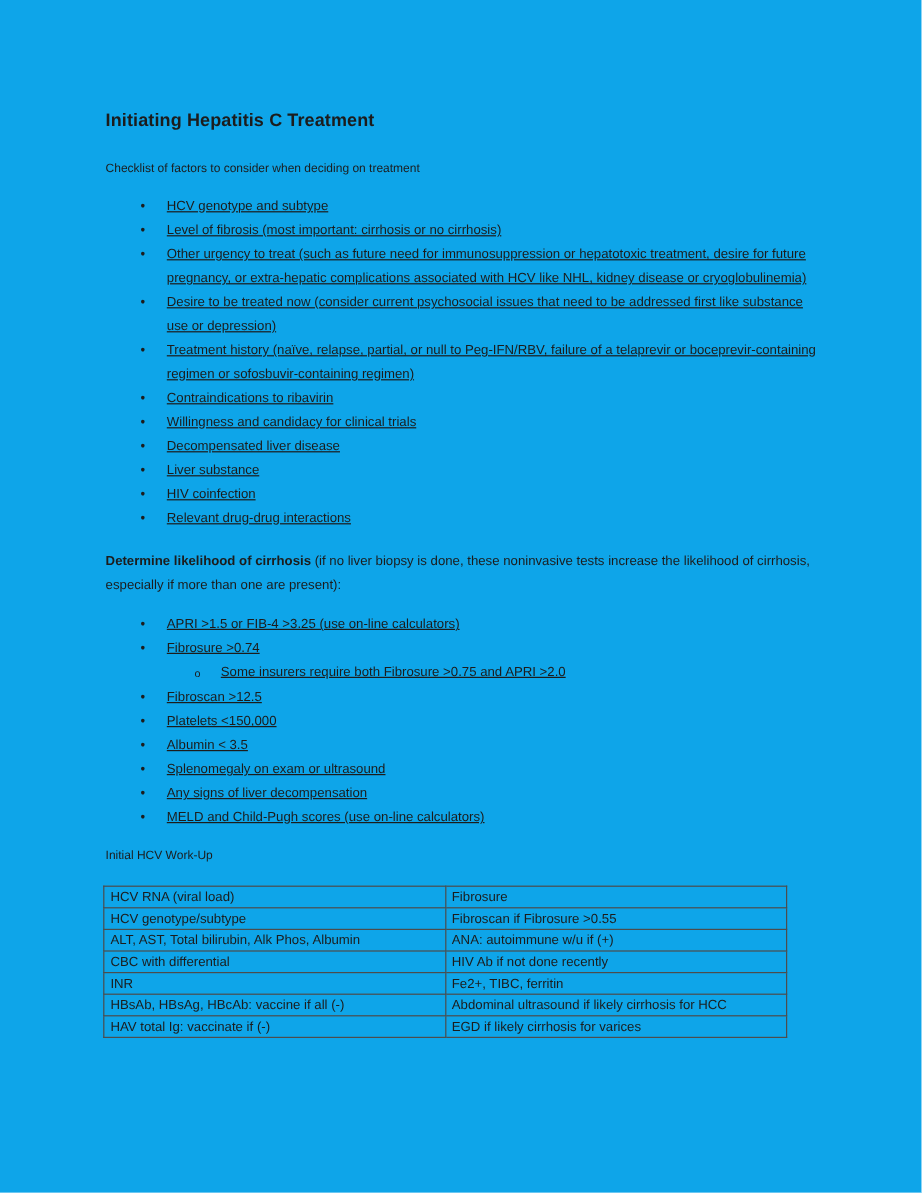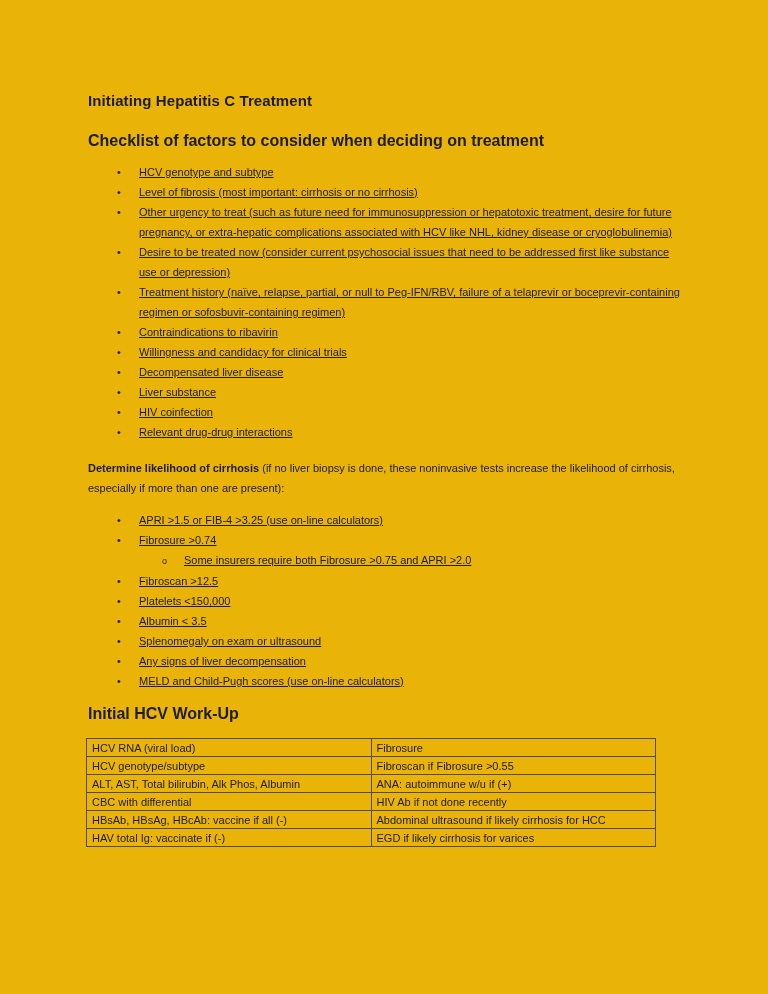--- a/index.html
+++ b/index.html
@@ -5,37 +5,37 @@
   html, body {
     margin: 0;
     padding: 0;
     background: #ffffff;
   }
   .page {
     position: relative;
     width: 768px;
     height: 994px;
     margin: 0 auto;
-    background: #eab308;
+    background: #0ea5e9;
     box-sizing: border-box;
     padding: 91px 84px 40px 88px;
     font-family: "Liberation Sans", "DejaVu Sans", sans-serif;
     color: #1c1c1c;
     overflow: hidden;
   }
   h1.doc-title {
     font-size: 15px;
     font-weight: bold;
     margin: 0 0 20px 0;
     line-height: 20px;
     letter-spacing: 0.1px;
   }
   .h2 {
-    font-size: 16px;
-    font-weight: bold;
+    font-size: 10px;
+    font-weight: normal;
     margin: 0 0 11px 0;
     line-height: 20px;
   }
   .lead {
     font-size: 11px;
     margin: 16px 0 12px 0;
     line-height: 20px;
   }
   .lead b { font-weight: bold; }
   .list {
@@ -193,20 +193,24 @@
         </tr>
       <tr>
           <td>ALT, AST, Total bilirubin, Alk Phos, Albumin</td>
           <td>ANA: autoimmune w/u if (+)</td>
         </tr>
       <tr>
           <td>CBC with differential</td>
           <td>HIV Ab if not done recently</td>
         </tr>
       <tr>
+          <td>INR</td>
+          <td>Fe2+, TIBC, ferritin</td>
+        </tr>
+      <tr>
           <td>HBsAb, HBsAg, HBcAb: vaccine if all (-)</td>
           <td>Abdominal ultrasound if likely cirrhosis for HCC</td>
         </tr>
       <tr>
           <td>HAV total Ig: vaccinate if (-)</td>
           <td>EGD if likely cirrhosis for varices</td>
         </tr>
     </tbody>
   </table>
 

